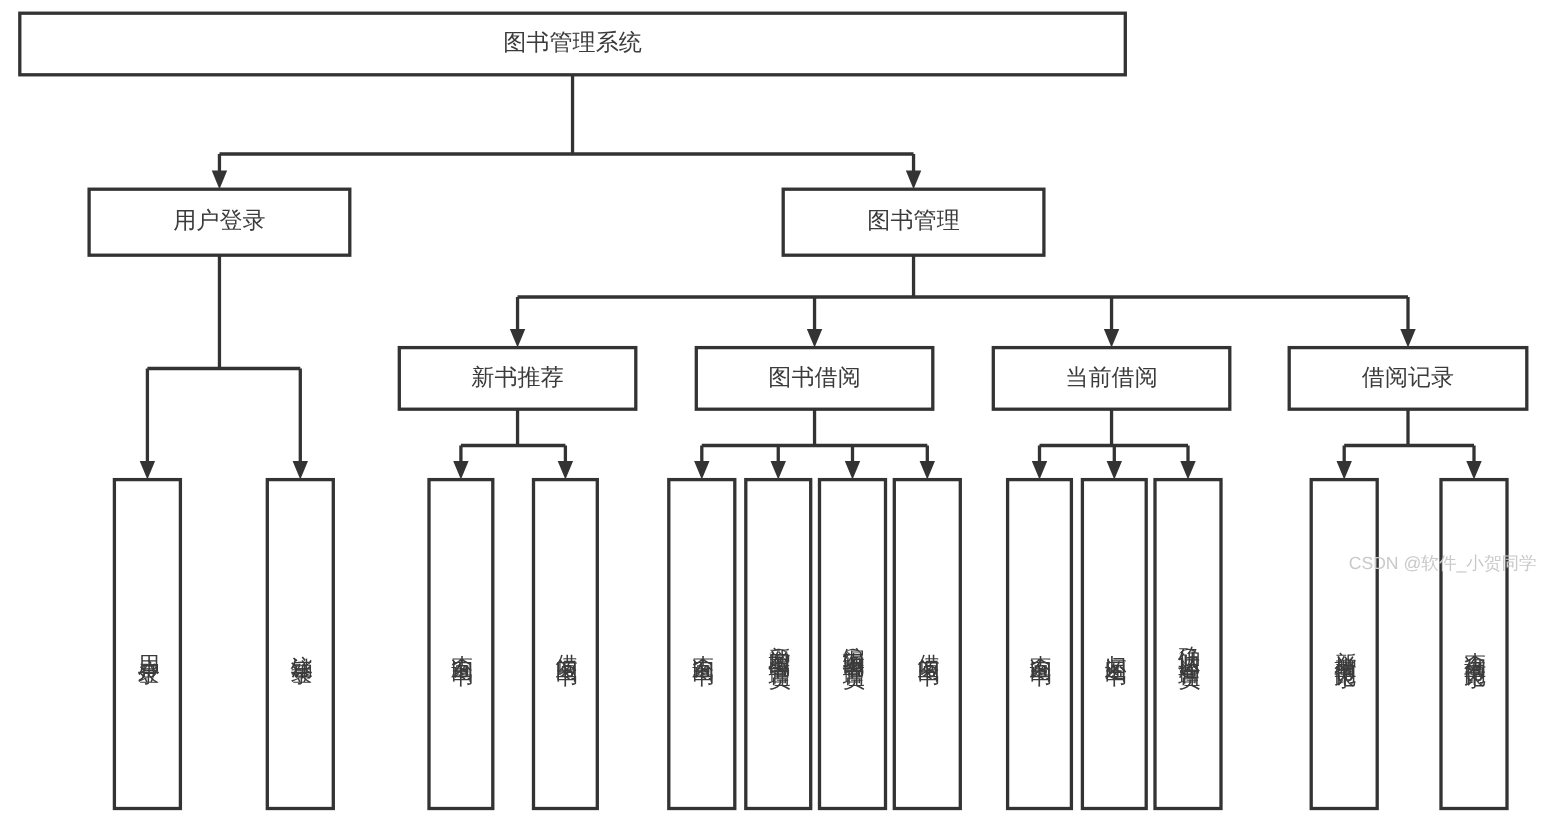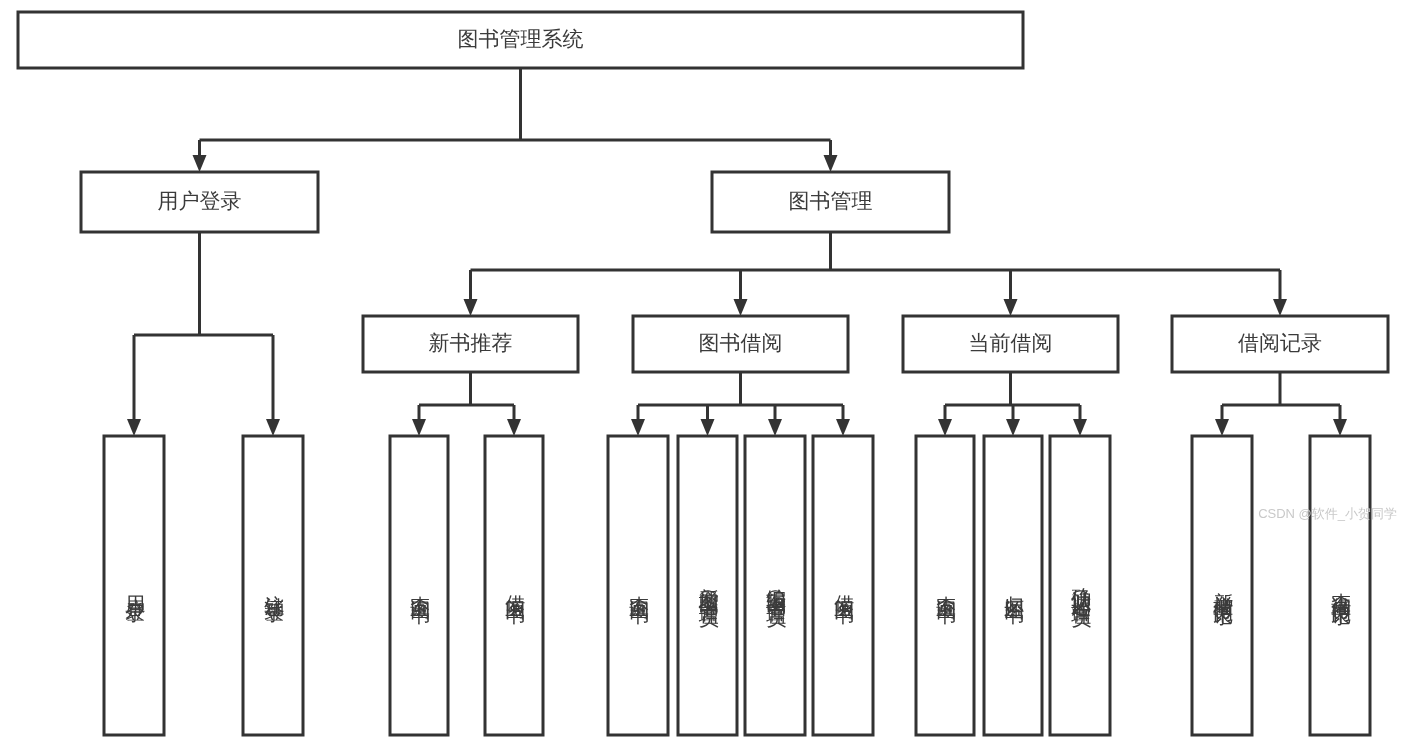--- a/index.html
+++ b/index.html
@@ -36,21 +36,21 @@
     font-size:20px;
     writing-mode:vertical-rl;
     text-orientation:upright;
     letter-spacing:3px;
   }
 
   .watermark{
     position:absolute;
     right:8px;
     bottom:4px;
-    font-size:13px;
+    font-size:16px;
     color:#c9c9c9;
     font-family:"Liberation Sans","DejaVu Sans",sans-serif;
     white-space:nowrap;
     pointer-events:none;
   }
 </style>
 </head>
 <body>
 
 <div id="diagram-root">

